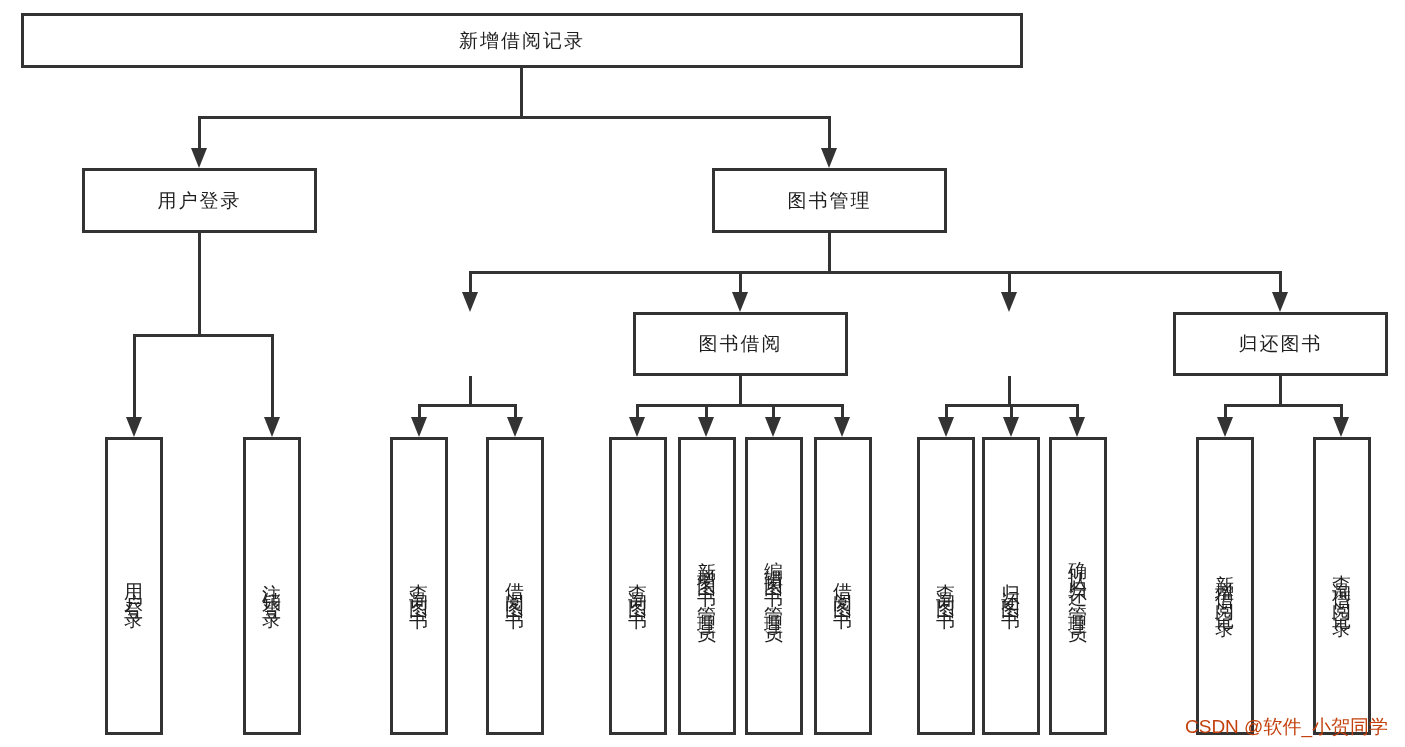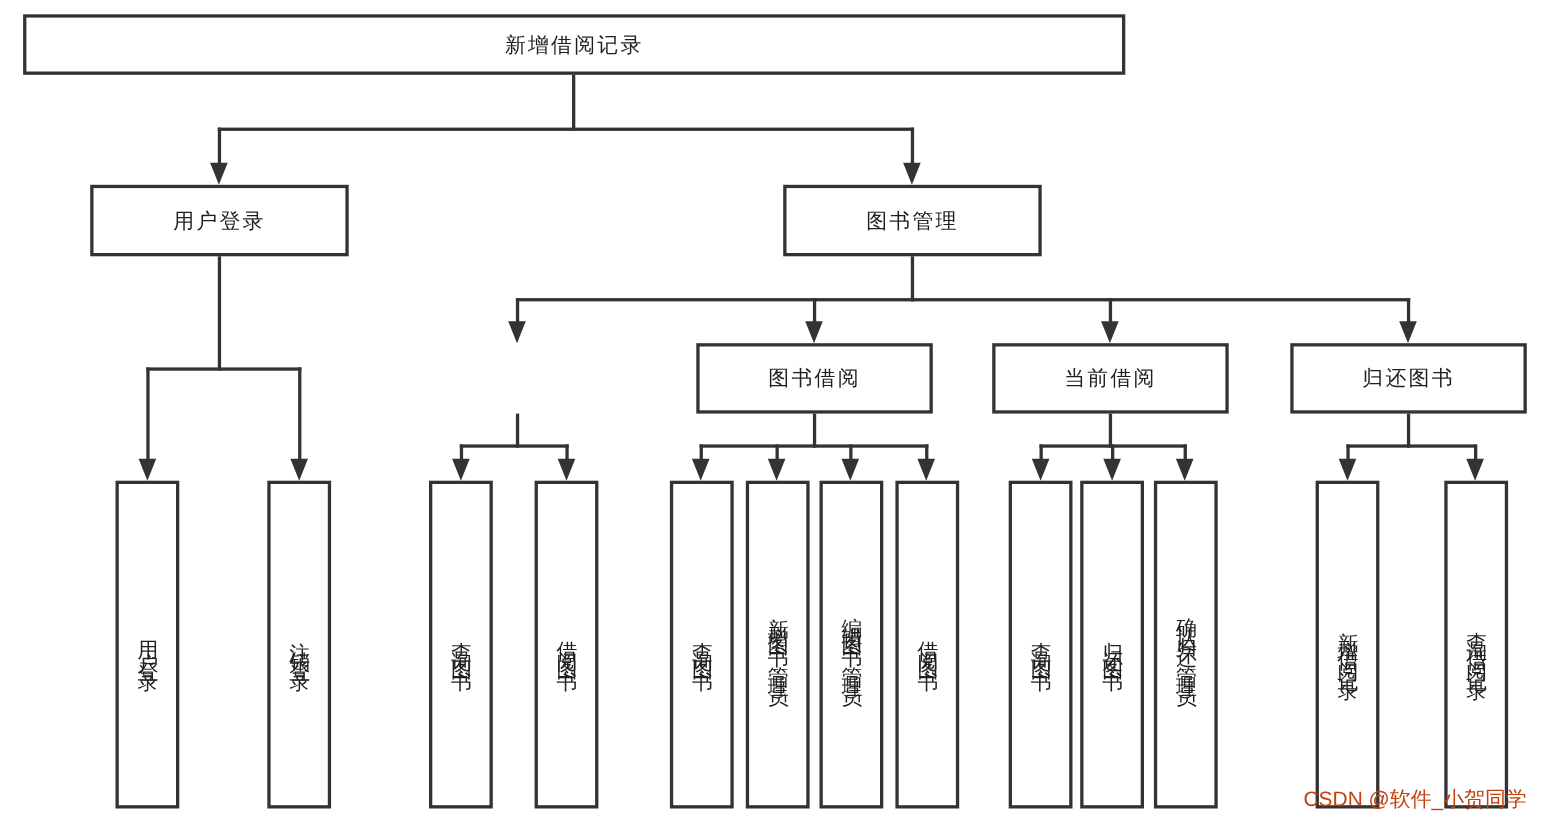--- a/index.html
+++ b/index.html
@@ -69,23 +69,20 @@
 
   <div class="box" style="left:712px; top:168px; width:235px; height:65px;">
     <span class="lbl">图书管理</span>
   </div>
 
 
   <div class="box" style="left:633px; top:312px; width:215px; height:64px;">
     <span class="lbl">图书借阅</span>
   </div>
 
-  <div class="box" style="left:902px; top:312px; width:215px; height:64px;">
-    <span class="lbl">当前借阅</span>
-  </div>
 
   <div class="box" style="left:1173px; top:312px; width:215px; height:64px;">
     <span class="lbl">归还图书</span>
   </div>
 
   <div class="box vbox" style="left:105px; top:437px; width:58px; height:298px;">
     <span class="lbl">用户登录</span>
   </div>
   <div class="box vbox" style="left:243px; top:437px; width:58px; height:298px;">
     <span class="lbl">注销登录</span>

